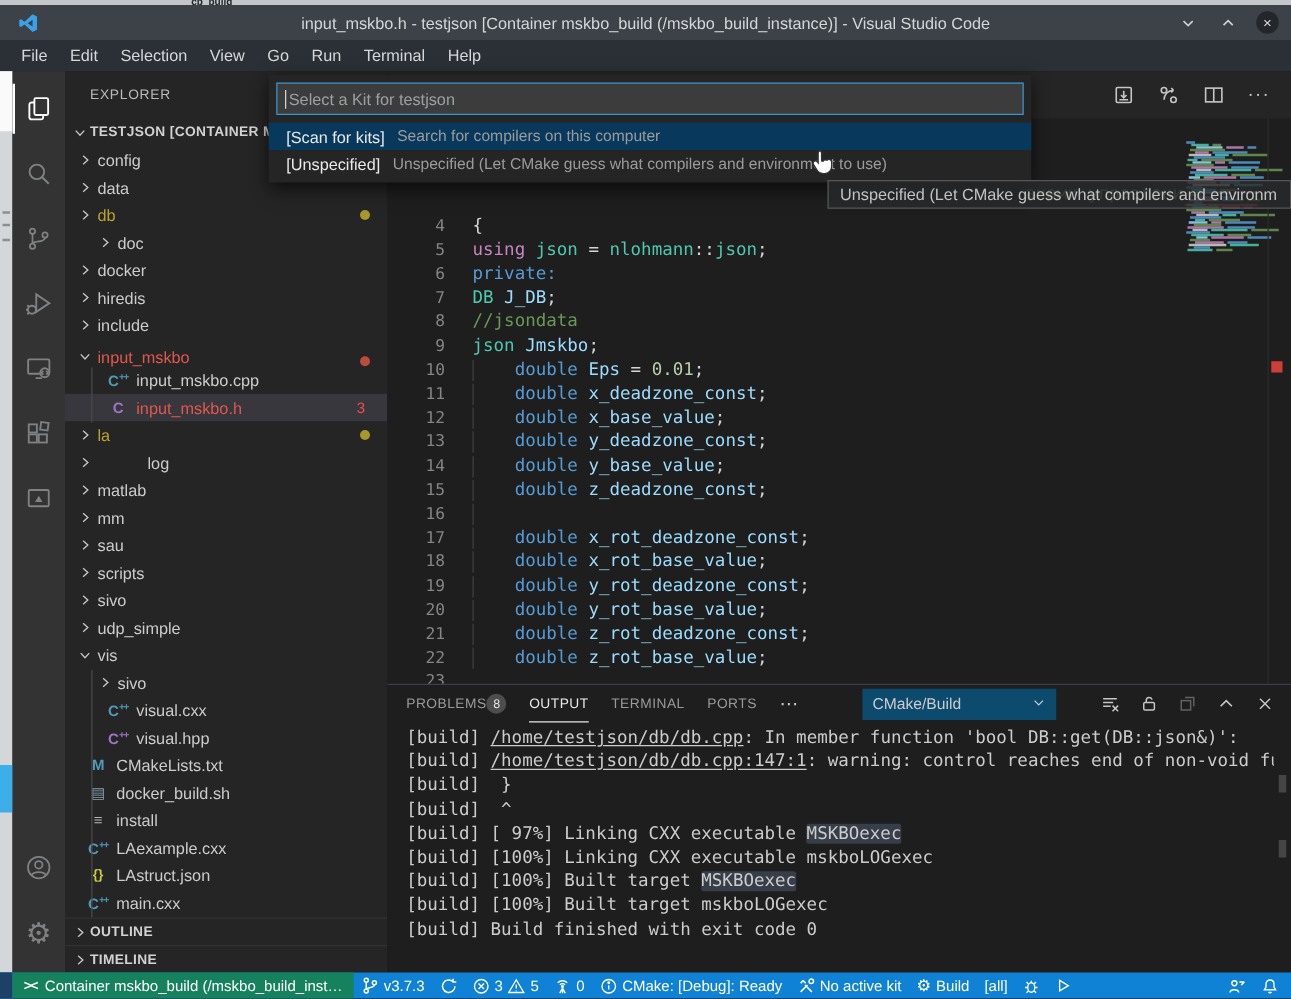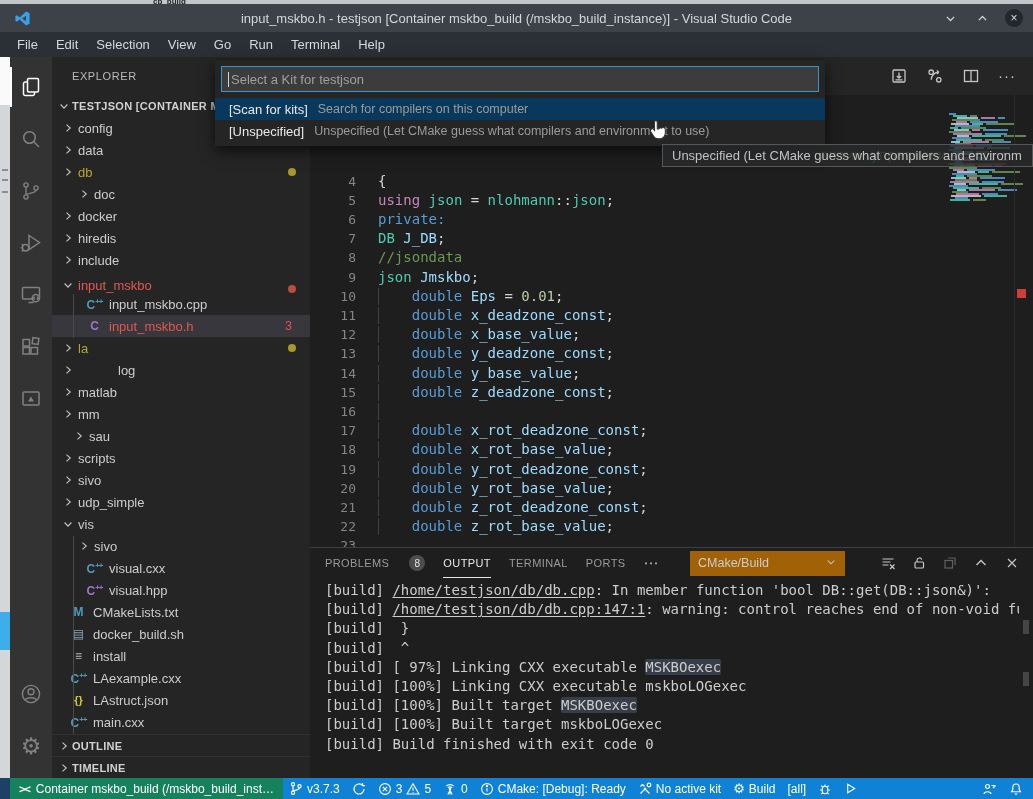--- a/index.html
+++ b/index.html
@@ -88,26 +88,26 @@
   .mm-sep{position:absolute;left:704px;top:38px;height:452px;width:1px;background:#2b2b2b;}
   .ruler-mark{position:absolute;left:707px;top:232px;width:9px;height:9px;background:#cc3e36;}
 
   
   #frag{position:absolute;left:820px;top:147px;width:127px;height:19px;overflow:hidden;
     font:14px "DejaVu Sans Mono",monospace;color:#6a9955;white-space:nowrap;z-index:30;}
 
   
   .panel{position:absolute;left:0;top:490px;width:100%;height:231px;background:#1e1e1e;border-top:1px solid #3f3f46;}
   .panel-head{display:flex;align-items:center;height:30px;padding-left:15px;gap:18px;}
-  .ptab{font-size:11px;letter-spacing:.4px;color:#9a9a9a;display:flex;align-items:center;gap:20px;height:30px;}
+  .ptab{font-size:11px;letter-spacing:.4px;color:#9a9a9a;display:flex;align-items:center;gap:0;height:30px;}
   .ptab.active{color:#e7e7e7;box-shadow:inset 0 -1px 0 #e7e7e7;}
   .ptab.dots2{font-size:15px;color:#c5c5c5;}
   .pbadge{width:16px;height:16px;border-radius:50%;background:#4d4d4d;color:#e4e4e4;font-size:10px;
     display:flex;align-items:center;justify-content:center;letter-spacing:0;}
-  .channel-select{margin-left:auto;width:155px;height:25px;background:#a16207;color:#cccccc;font-size:12.5px;
+  .channel-select{margin-left:auto;width:155px;height:25px;background:#0c4a6e;color:#cccccc;font-size:12.5px;
     display:flex;align-items:center;padding:0 8px;gap:6px;}
   .channel-select .val{flex:1;white-space:nowrap;overflow:hidden;}
   .panel-icons{display:flex;align-items:center;gap:13px;margin:0 12px 0 16px;color:#c5c5c5;}
   .picon{display:flex;width:18px;height:18px;align-items:center;justify-content:center;}
   .picon.dis{opacity:.4;}
   #output-lines{position:absolute;left:0;top:30px;right:14px;bottom:2px;overflow:hidden;
     font:14px/19.2px "DejaVu Sans Mono",monospace;color:#cccccc;padding:3px 0 0 15px;white-space:pre;}
   .o-lnk{text-decoration:underline;text-underline-offset:2px;}
   .o-hl{background:#383e49;border-radius:2px;}
   .pscroll{position:absolute;right:4px;width:6px;height:14px;background:#454545;}
@@ -376,21 +376,21 @@
           <span class="tlabel">matlab</span>
         </div>
         <div class="trow" style="padding-left: 8px;">
           <span class="twisty">
             <svg width="12" height="12" viewBox="0 0 16 16" fill="none" stroke="currentColor" stroke-width="1.5">
               <path d="M6 3.5 11 8l-5 4.5"></path>
             </svg>
           </span>
           <span class="tlabel">mm</span>
         </div>
-        <div class="trow" style="padding-left: 19px;">
+        <div class="trow" style="padding-left: 8px;">
           <span class="twisty">
             <svg width="12" height="12" viewBox="0 0 16 16" fill="none" stroke="currentColor" stroke-width="1.5">
               <path d="M6 3.5 11 8l-5 4.5"></path>
             </svg>
           </span>
           <span class="tlabel">sau</span>
         </div>
         <div class="trow" style="padding-left: 8px;">
           <span class="twisty">
             <svg width="12" height="12" viewBox="0 0 16 16" fill="none" stroke="currentColor" stroke-width="1.5">

